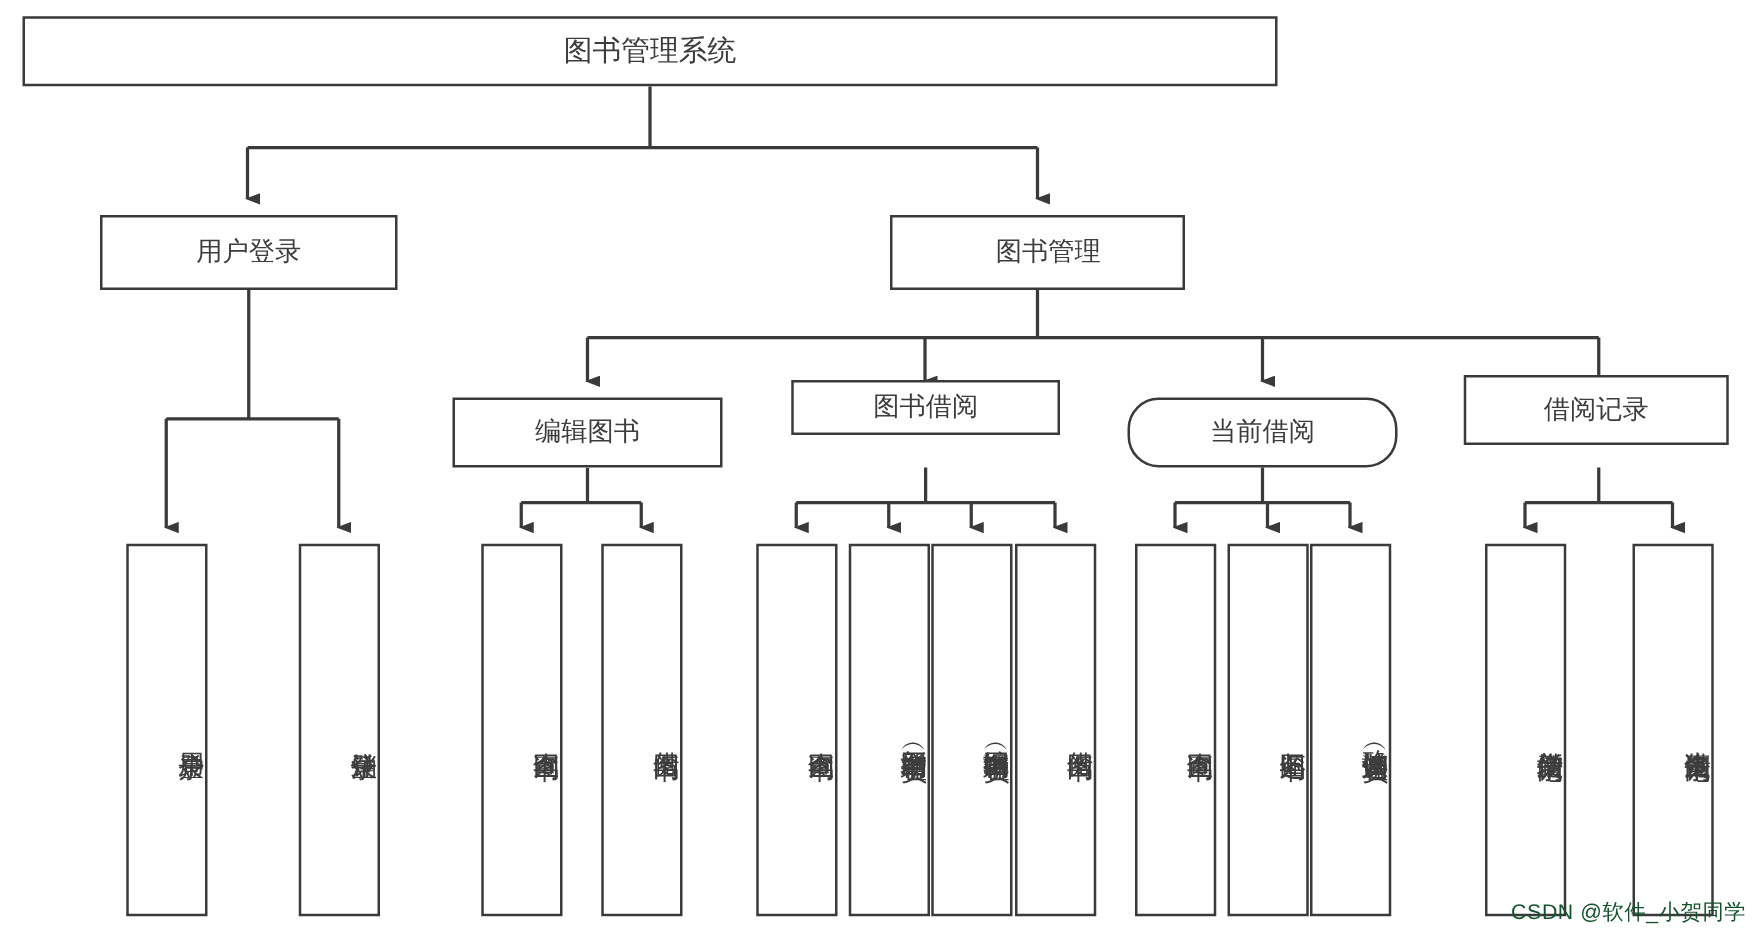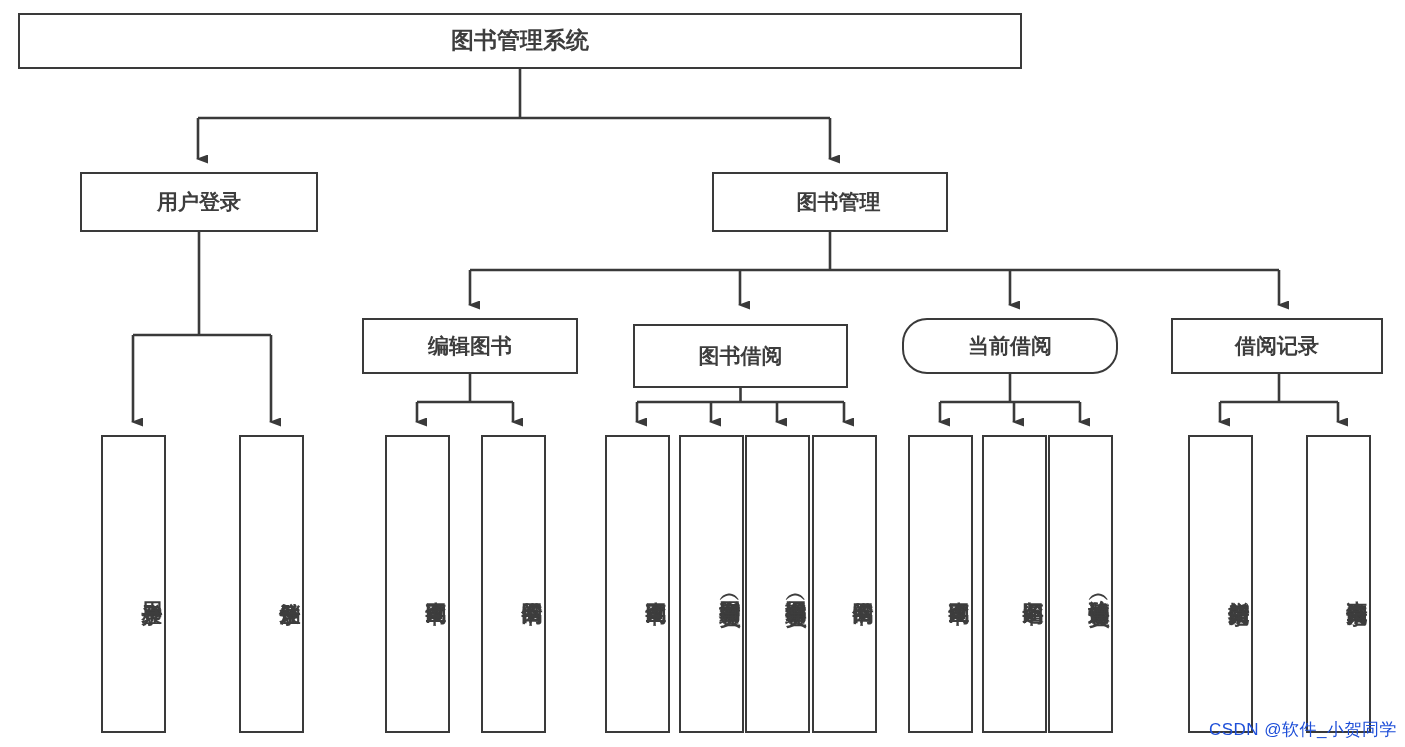--- a/index.html
+++ b/index.html
@@ -55,28 +55,27 @@
     padding-top: 6px;
     letter-spacing: 1px;
   }
   .node.leaf .node-label {
     display: block;
     white-space: nowrap;
   }
   .node-label {
     display: block;
     white-space: nowrap;
-    font-weight: bold;
   }
   #watermark {
     position: absolute;
     right: 8px;
     bottom: 6px;
     font-size: 17px;
-    color: #1d4ed8;
+    color: #14532d;
     white-space: nowrap;
     letter-spacing: 0.5px;
   }
 </style>
 </head>
 <body>
 
 <div id="diagram-root">
 
   <svg id="connector-layer" viewBox="0 0 1405 747" width="1405" height="747" xmlns="http://www.w3.org/2000/svg">
@@ -128,27 +127,27 @@
       </div>
       <div class="node level-2" style="left: 80px; top: 172px; width: 238px; height: 60px;">
         <span class="node-label">用户登录</span>
       </div>
       <div class="node level-2" style="left: 712px; top: 172px; width: 236px; height: 60px; padding-left: 17px;">
         <span class="node-label">图书管理</span>
       </div>
       <div class="node level-3" style="left: 362px; top: 318px; width: 216px; height: 56px;">
         <span class="node-label">编辑图书</span>
       </div>
-      <div class="node level-3" style="left: 633px; top: 324px; width: 215px; height: 64px;">
+      <div class="node level-3" style="left: 633px; top: 304px; width: 215px; height: 44px;">
         <span class="node-label">图书借阅</span>
       </div>
       <div class="node level-3" style="left: 902px; top: 318px; width: 216px; height: 56px; border-radius: 25px;">
         <span class="node-label">当前借阅</span>
       </div>
-      <div class="node level-3" style="left: 1171px; top: 318px; width: 212px; height: 56px;">
+      <div class="node level-3" style="left: 1171px; top: 300px; width: 212px; height: 56px;">
         <span class="node-label">借阅记录</span>
       </div>
       <div class="node leaf" style="left: 101px; top: 435px; width: 65px; height: 298px;">
         <span class="node-label">用户登录</span>
       </div>
       <div class="node leaf" style="left: 239px; top: 435px; width: 65px; height: 298px;">
         <span class="node-label">注销登录</span>
       </div>
       <div class="node leaf" style="left: 385px; top: 435px; width: 65px; height: 298px;">
         <span class="node-label">查询图书</span>

